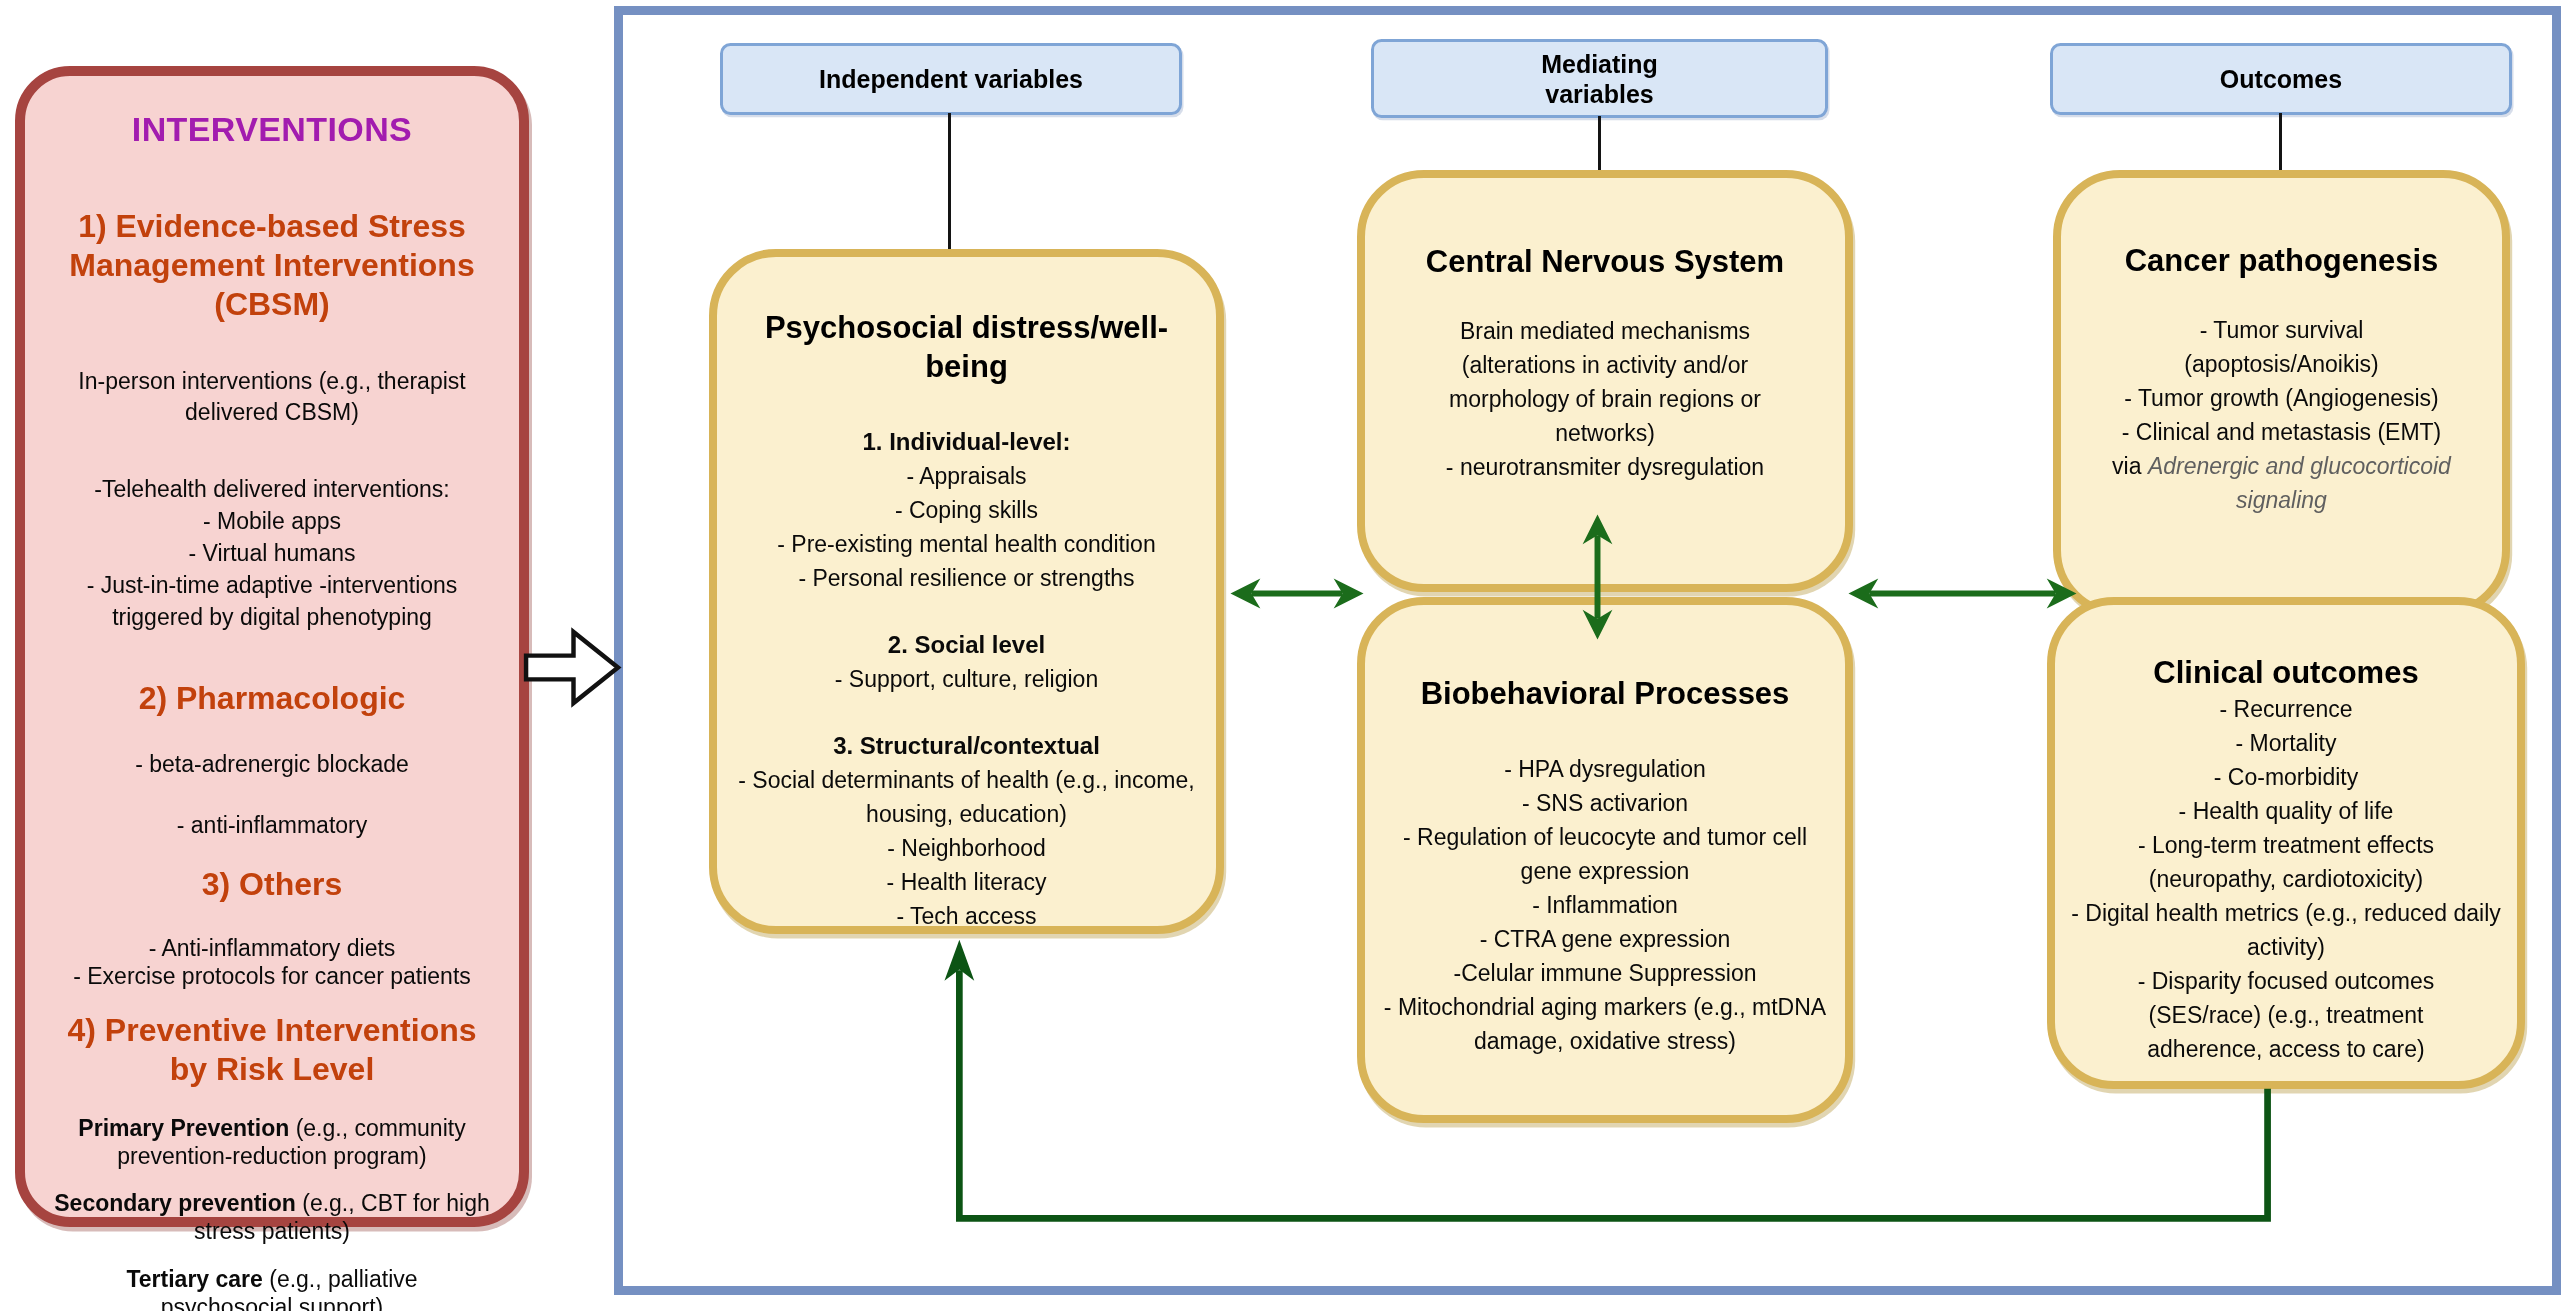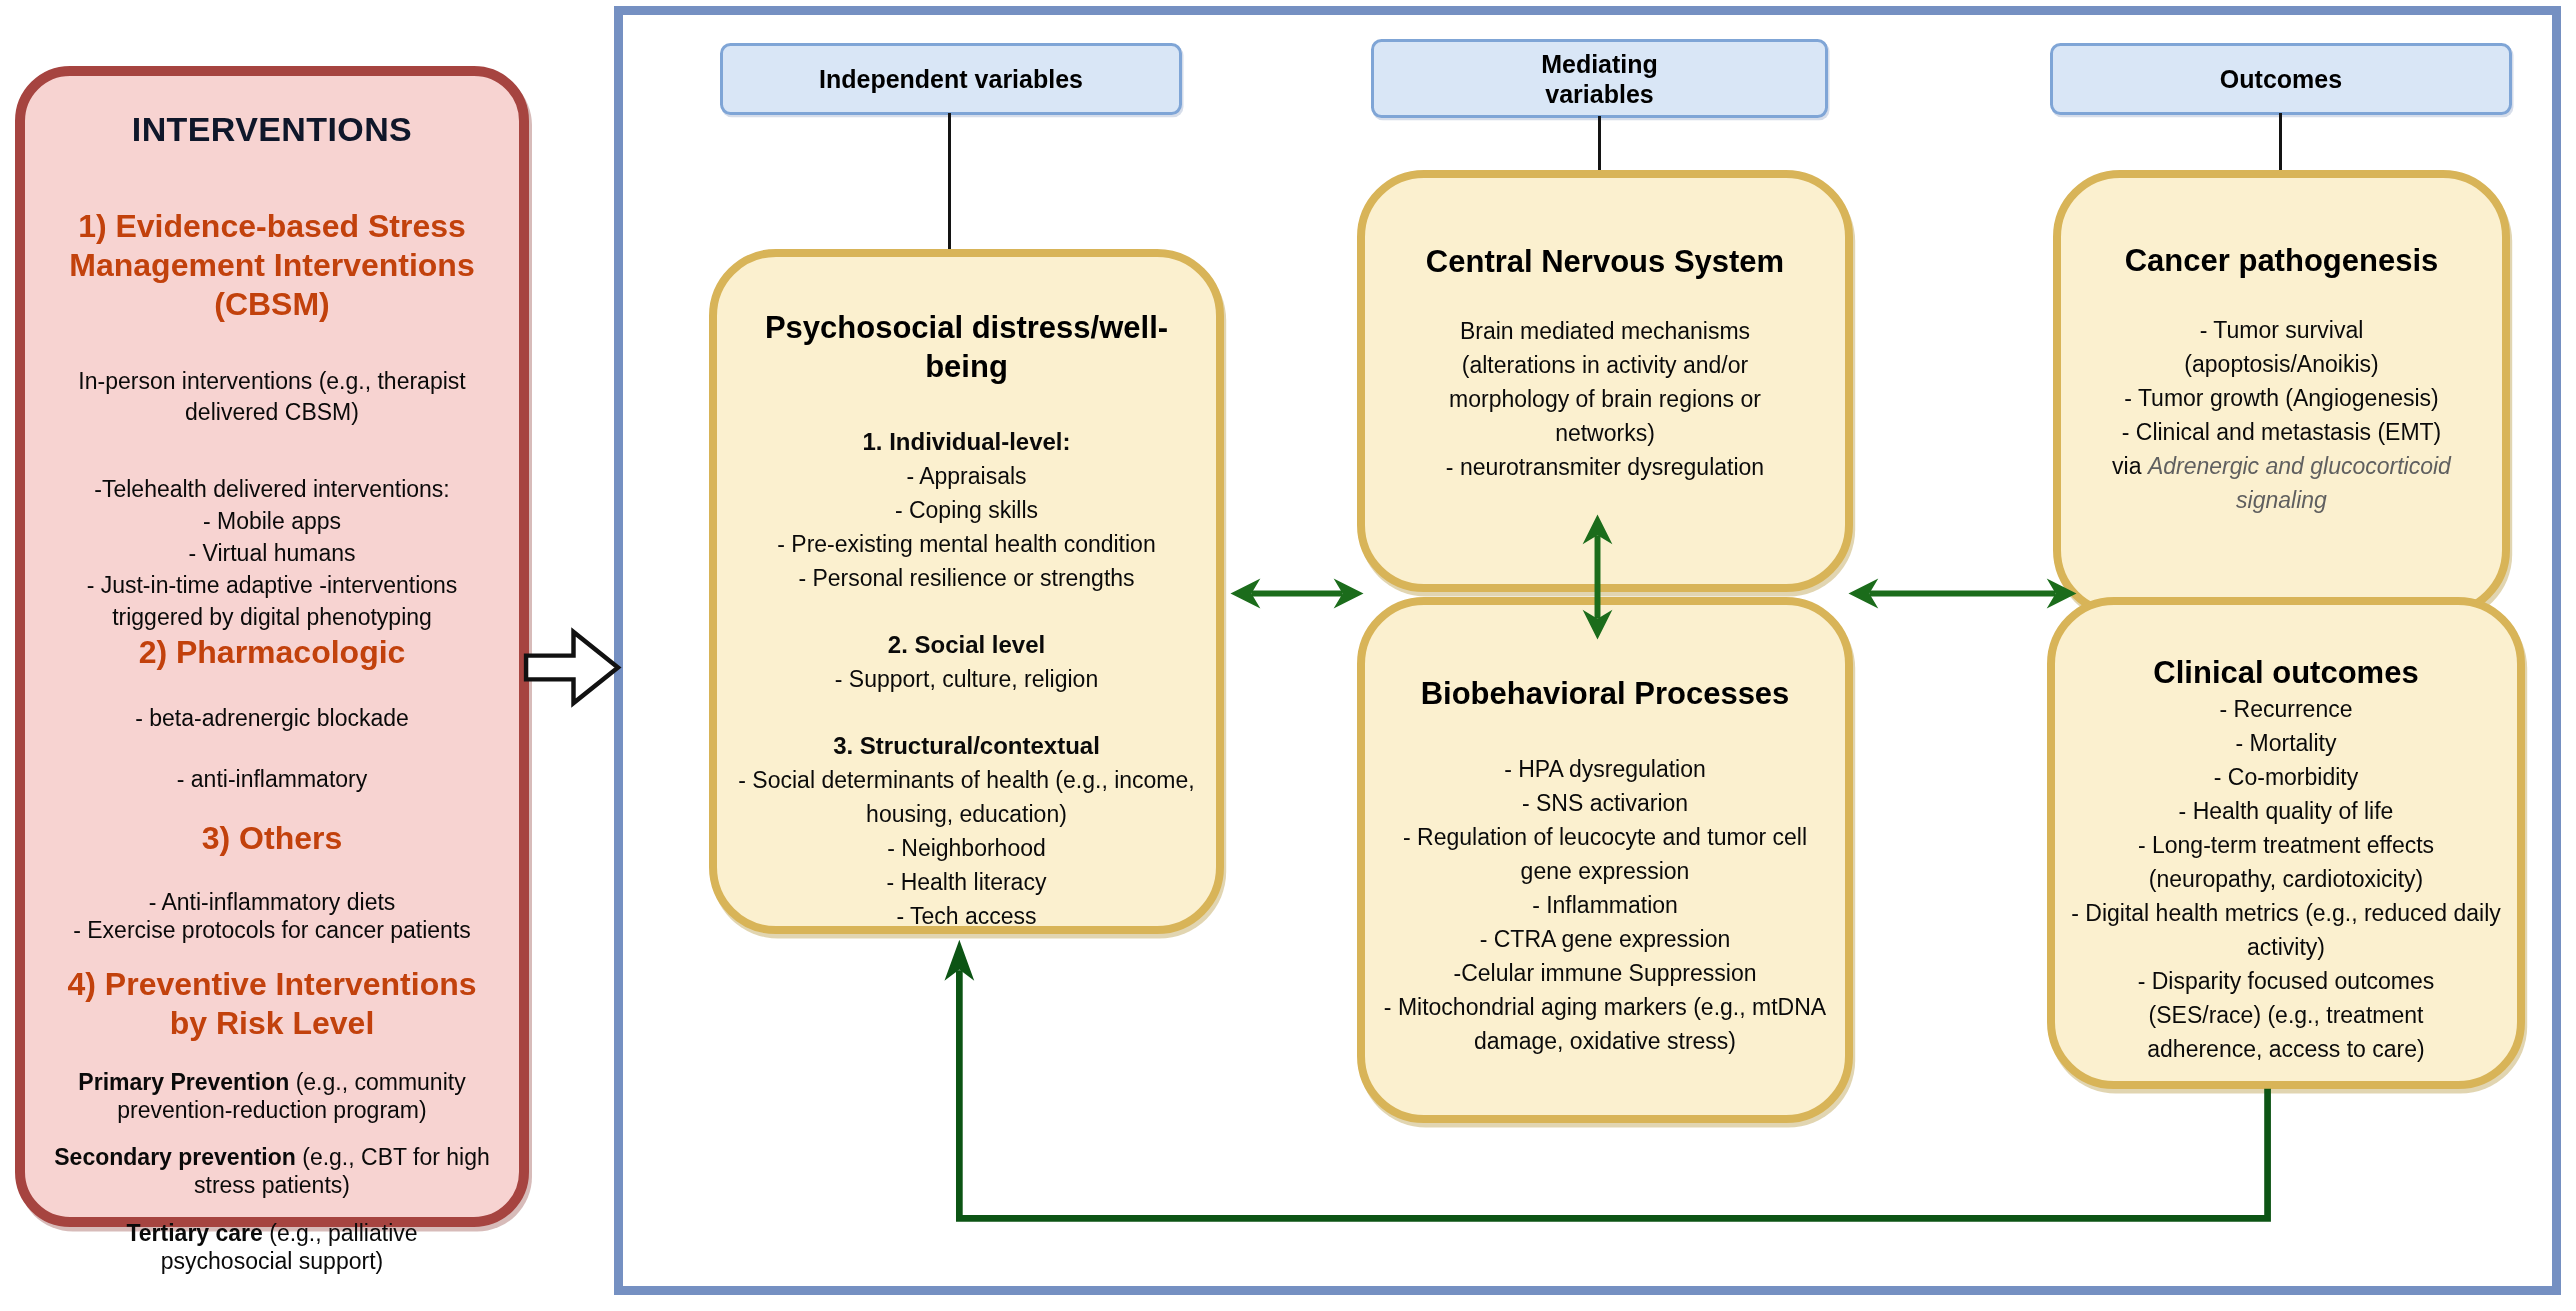--- a/index.html
+++ b/index.html
@@ -13,21 +13,21 @@
   
   #container{left:614px;top:6px;width:1947px;height:1289px;border:9px solid #7590c2;background:#ffffff;}
 
   
   #red-box{
     left:15px;top:66px;width:514px;height:1161px;
     background:#f7d3d1;border:10.4px solid #a64440;border-radius:55px;
     box-shadow:3px 4.5px 0 rgba(140,60,55,.35);
     text-align:center;padding:34px 19.4px 0 19.4px;
   }
-  .red-title{font-size:34px;font-weight:bold;color:#0f172a;margin-bottom:58px;letter-spacing:0.4px;}
+  .red-title{font-size:34px;font-weight:bold;color:#a21caf;margin-bottom:58px;letter-spacing:0.4px;}
   .red-head{font-size:32px;line-height:39px;font-weight:bold;color:#c2410c;margin:0 auto;}
   .rtext{font-size:23px;line-height:31px;}
   .rline{font-size:23px;line-height:32px;}
   .rlead{font-weight:bold;}
   .mw580{max-width:432px;}
   .mw620{max-width:462px;margin-left:auto;margin-right:auto;}
 
   
   .hdr{
     background:#d9e6f6;border:3.7px solid #7fa5d6;border-radius:10.4px;
@@ -75,21 +75,21 @@
 <body>
 
 <div id="canvas">
 
   <div class="abs" id="container"></div>
 
   <div class="abs" id="red-box">
     <div class="red-title">INTERVENTIONS</div>
     <div class="red-head mw580 mw620" style="margin-bottom:42px;">1) Evidence-based Stress Management Interventions (CBSM)</div>
     <div class="rtext mw620" style="margin-bottom:45px;">In-person interventions (e.g., therapist delivered CBSM)</div>
-    <div style="">
+    <div style="margin-bottom:46px;">
       <div class="rline">-Telehealth delivered interventions:</div>
       <div class="rline">- Mobile apps</div>
       <div class="rline">- Virtual humans</div>
       <div class="rline mw620">- Just-in-time adaptive -interventions triggered by digital phenotyping</div>
     </div>
     <div class="red-head" style="margin-bottom:31px;">2) Pharmacologic</div>
     <div class="rtext" style="margin-bottom:30px;">- beta-adrenergic blockade</div>
     <div class="rtext" style="margin-bottom:24px;">- anti-inflammatory</div>
     <div class="red-head" style="margin-bottom:30px;">3) Others</div>
     <div class="rline" style="line-height:28px;">- Anti-inflammatory diets</div>

